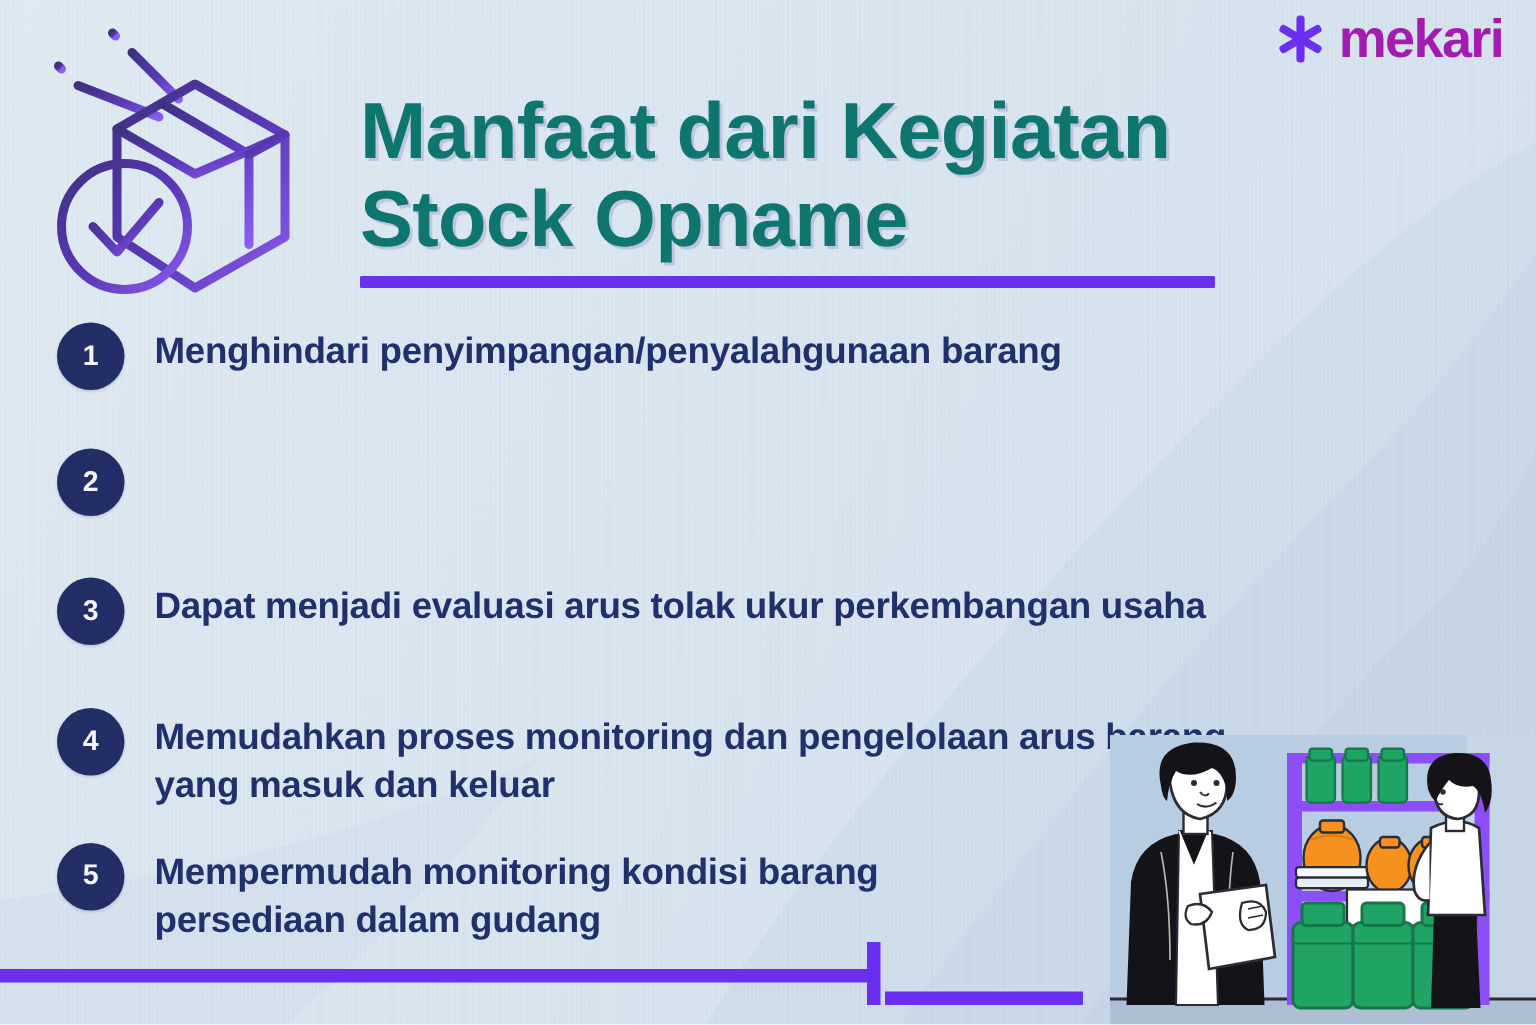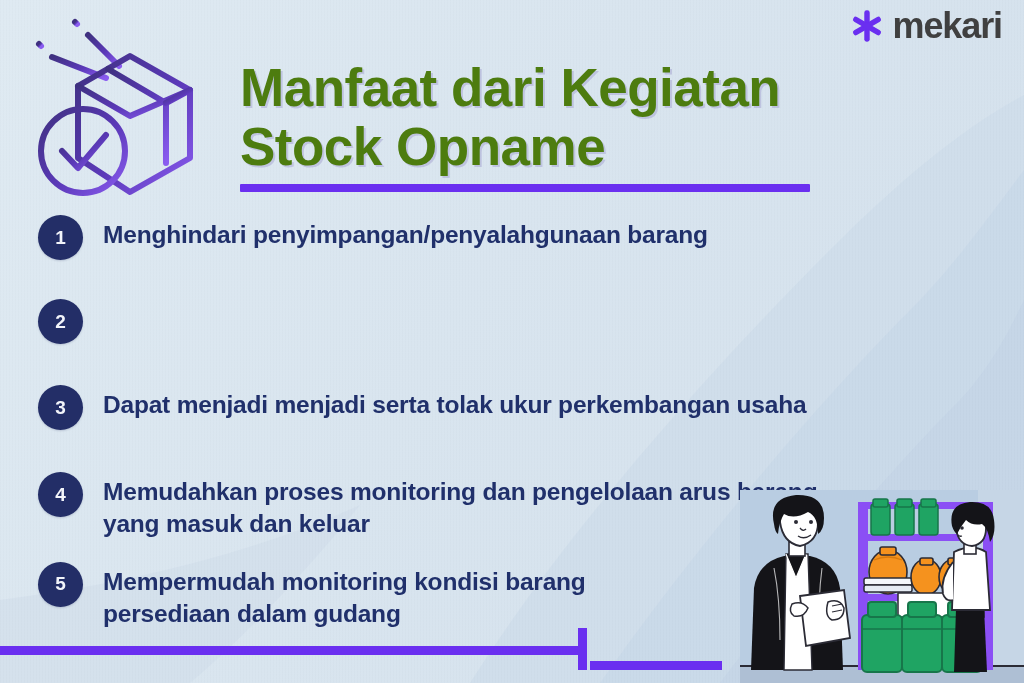--- a/index.html
+++ b/index.html
@@ -45,21 +45,21 @@
     top: 8px;
     right: 22px;
     display: flex;
     align-items: center;
     gap: 9px;
   }
   .logo-mark { width: 34px; height: 34px; display: block; }
   .logo-text {
     font-size: 36px;
     font-weight: 700;
-    color: #404040;
+    color: #a21caf;
     letter-spacing: -1.1px;
     line-height: 1;
   }
 
   
   .pkg-icon {
     position: absolute;
     left: 26px;
     top: 8px;
     width: 200px;
@@ -71,21 +71,21 @@
     position: absolute;
     left: 240px;
     top: 58px;
     width: 740px;
   }
   .title {
     margin: 0;
     font-size: 53px;
     line-height: 1.12;
     font-weight: 700;
-    color: #4d7c0f;
+    color: #0f766e;
     letter-spacing: -0.5px;
     text-shadow: 2px 2px 0 rgba(130,120,190,.30);
     white-space: pre-line;
   }
   .title-rule {
     margin-top: 7px;
     width: 570px;
     height: 8px;
     background: #6a2ff0;
     border-radius: 1px;
@@ -246,21 +246,21 @@
       <div class="badge">1</div>
       <div class="item-text">Menghindari penyimpangan/penyalahgunaan barang</div>
     </div>
 
     <div class="list-item" data-row="2">
       <div class="badge">2</div>
     </div>
 
     <div class="list-item" data-row="3">
       <div class="badge">3</div>
-      <div class="item-text">Dapat menjadi menjadi serta tolak ukur perkembangan usaha</div>
+      <div class="item-text">Dapat menjadi evaluasi arus tolak ukur perkembangan usaha</div>
     </div>
 
     <div class="list-item" data-row="4">
       <div class="badge">4</div>
       <div class="item-text">Memudahkan proses monitoring dan pengelolaan arus barang
 yang masuk dan keluar</div>
     </div>
 
     <div class="list-item" data-row="5">
       <div class="badge">5</div>

